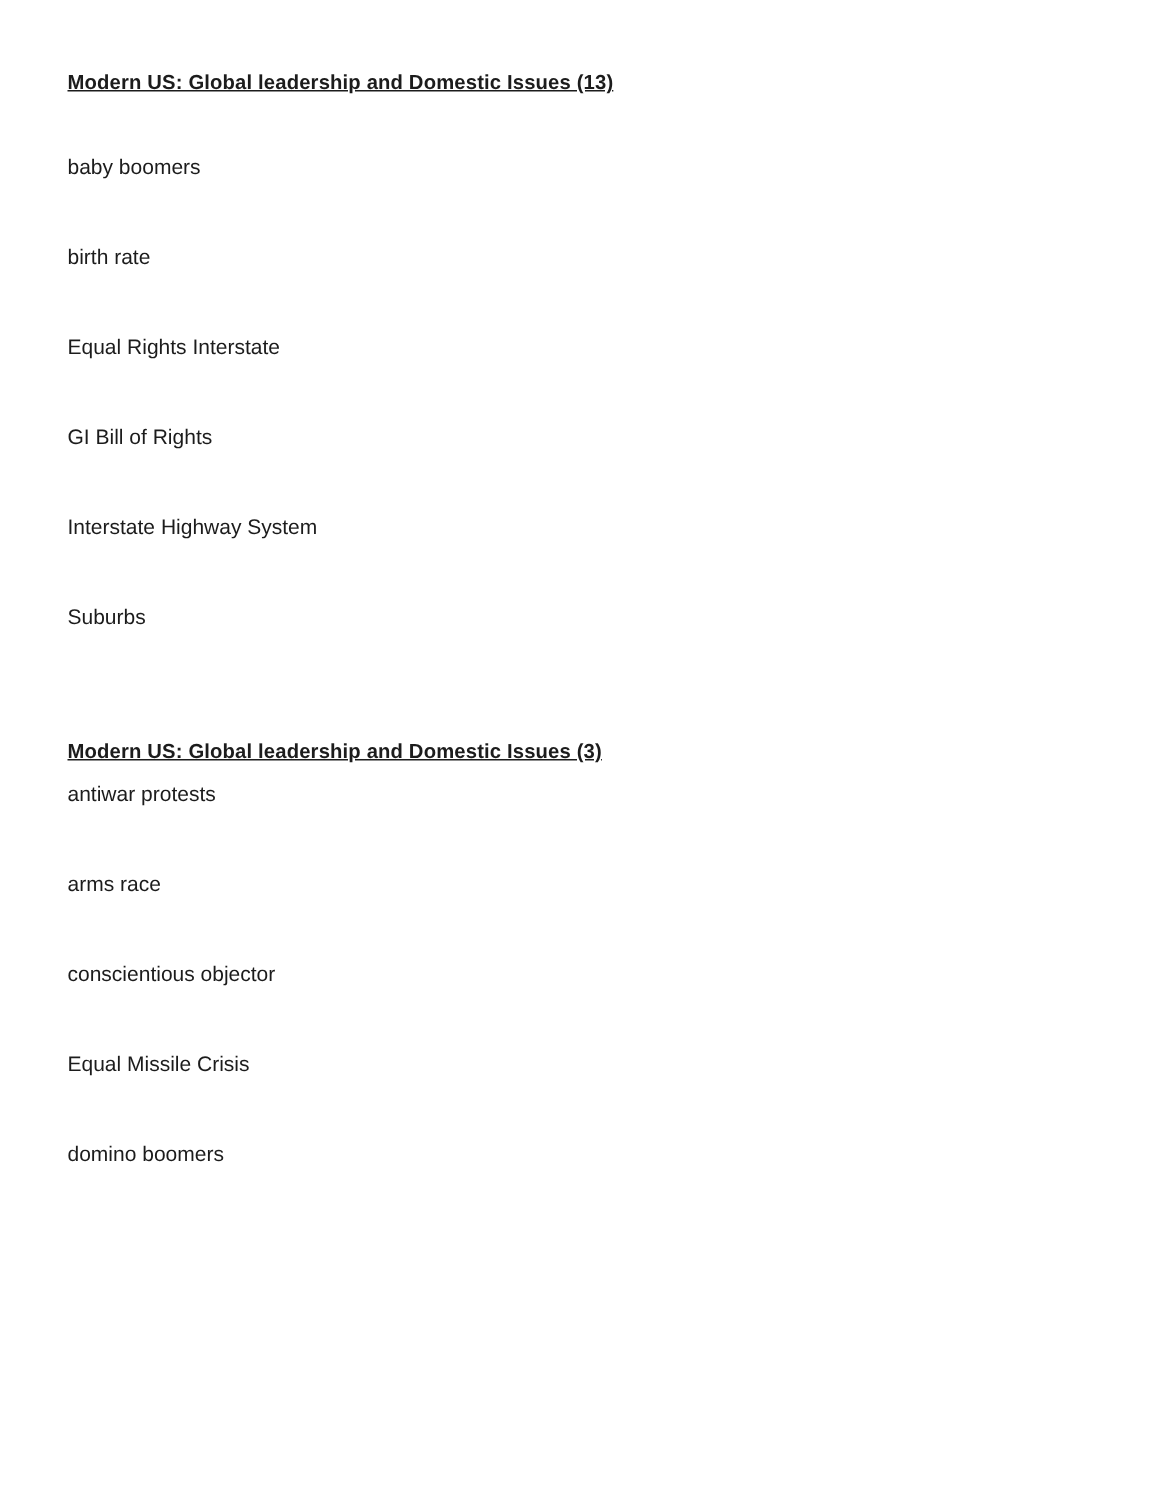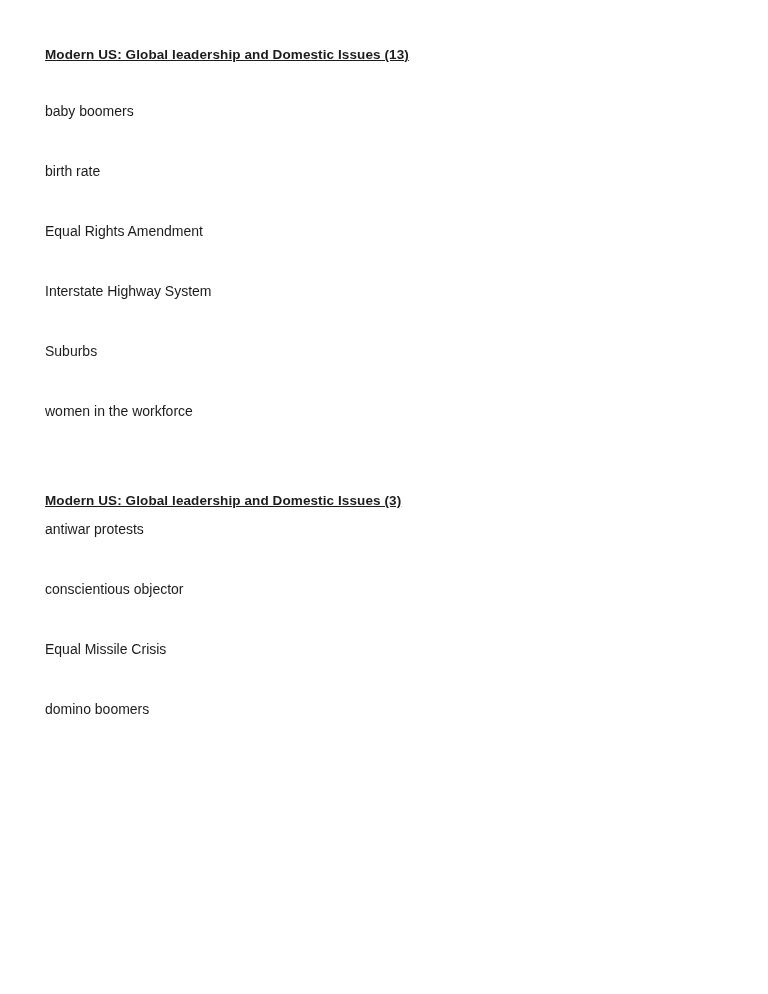--- a/index.html
+++ b/index.html
@@ -44,29 +44,30 @@
 </style>
 </head>
 <body>
 
 <div class="page">
 
   <div class="section section-1">
     <p class="doc-heading">Modern US: Global leadership and Domestic Issues (13)</p>
     <p class="term">baby boomers</p>
     <p class="term">birth rate</p>
-    <p class="term">Equal Rights Amendment</p>
+    <p class="term">Equal Rights Interstate</p>
+    <p class="term">GI Bill of Rights</p>
     <p class="term">Interstate Highway System</p>
     <p class="term">Suburbs</p>
-    <p class="term">women in the workforce</p>
   </div>
 
   <div class="section-gap"></div>
 
   <div class="section section-2">
     <p class="doc-heading">Modern US: Global leadership and Domestic Issues (3)</p>
     <p class="term">antiwar protests</p>
+    <p class="term">arms race</p>
     <p class="term">conscientious objector</p>
     <p class="term">Equal Missile Crisis</p>
     <p class="term">domino boomers</p>
   </div>
 
 </div>
 
 </body></html>

